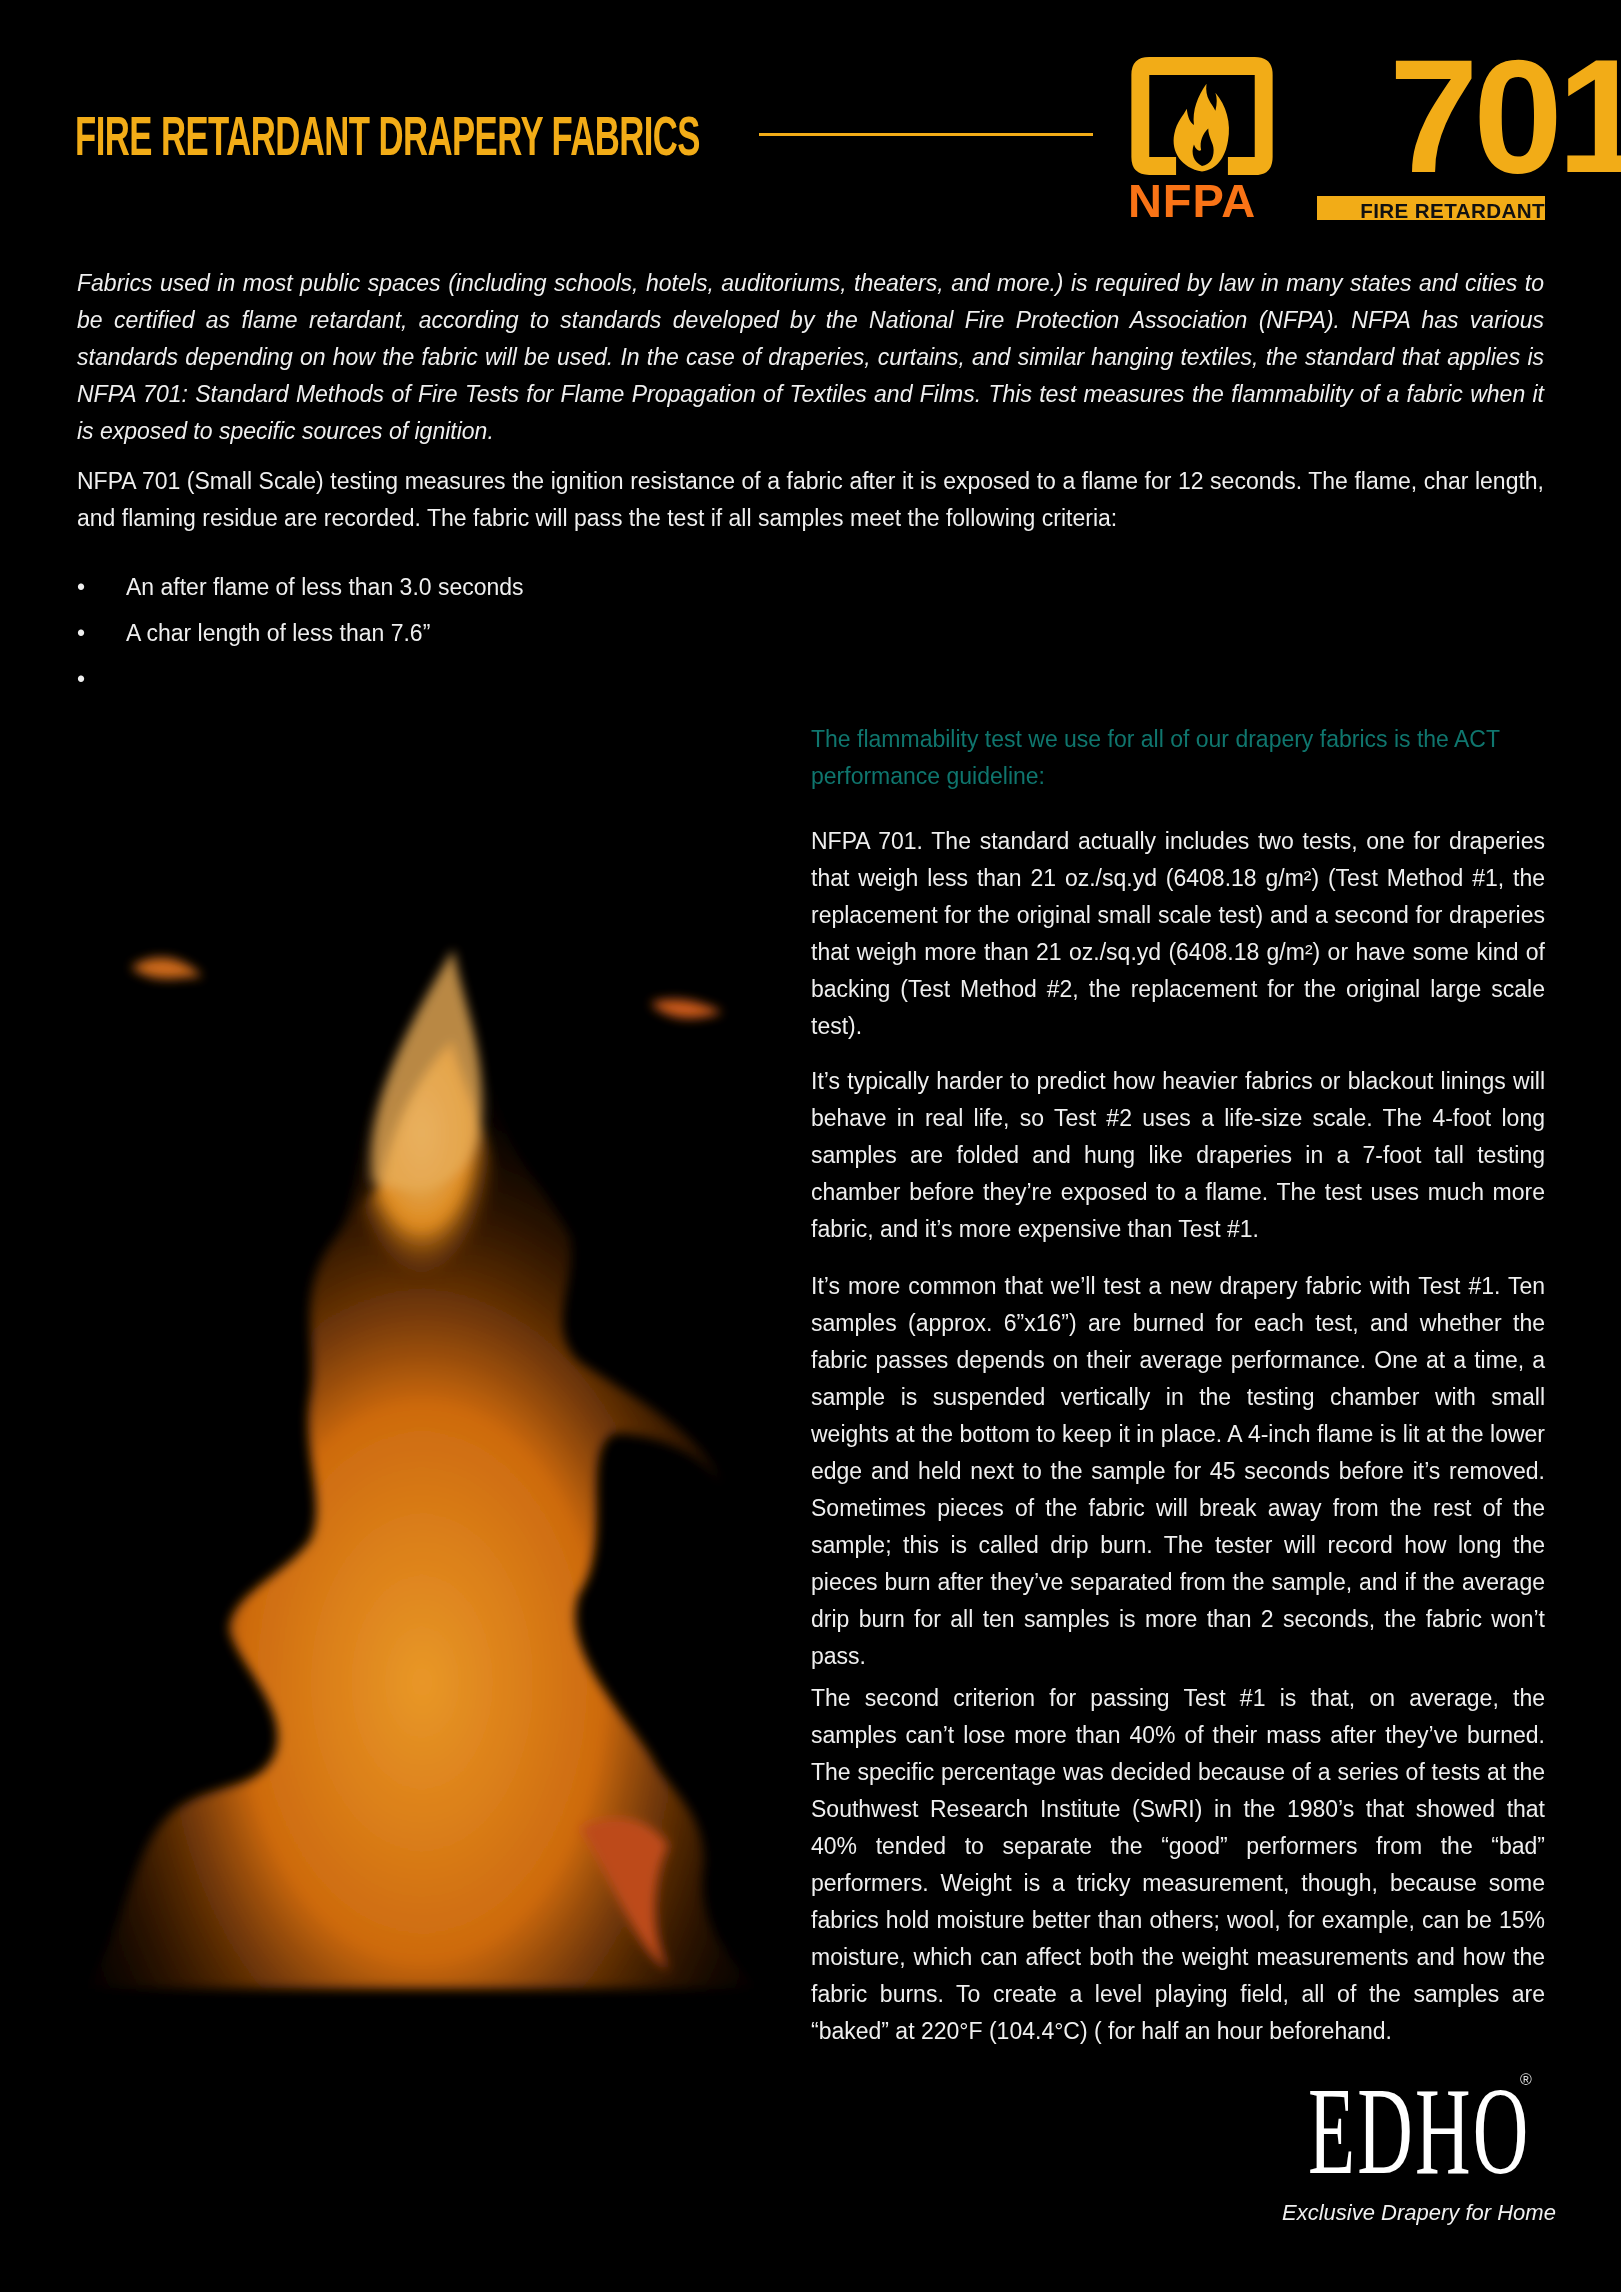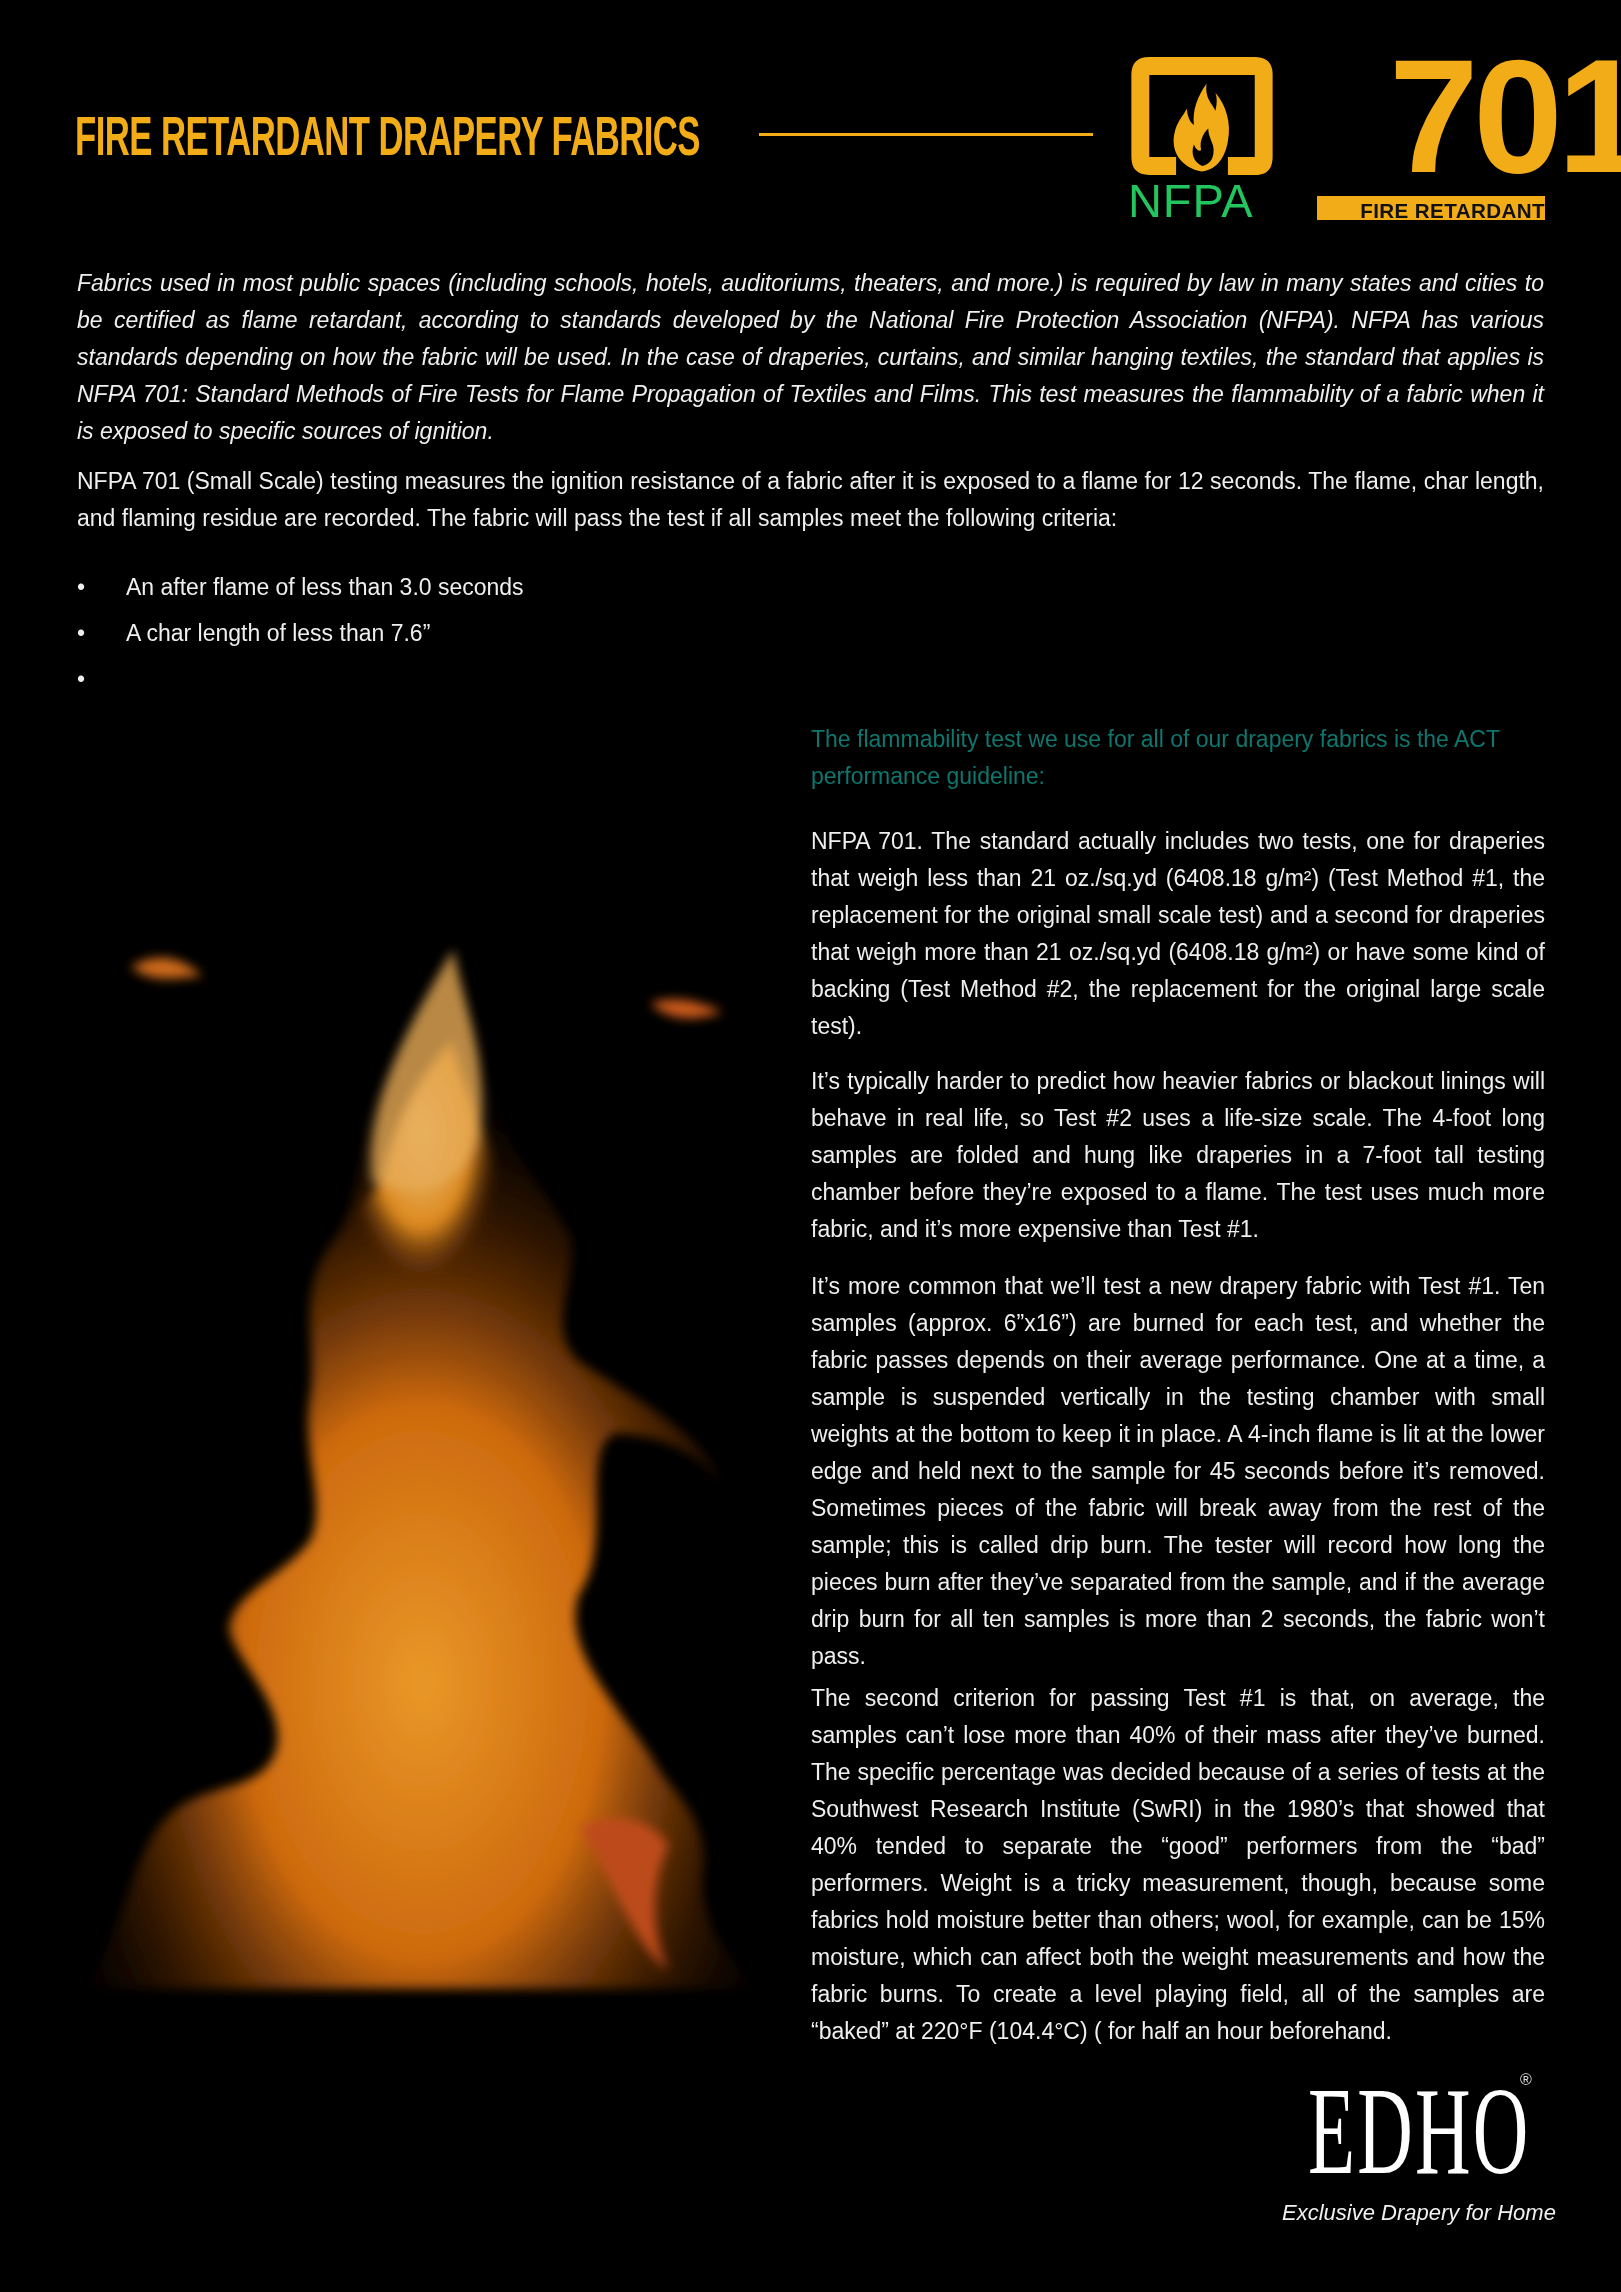--- a/index.html
+++ b/index.html
@@ -7,21 +7,21 @@
          font-family: "Liberation Sans", "DejaVu Sans", sans-serif; color: #f2f2f2; }
   .abs { position: absolute; }
 
   
   .title { left: 75px; top: 100px; font-family: "Liberation Sans Narrow", "Liberation Sans", sans-serif;
            font-weight: bold; font-size: 56px; color: #f2ac17; letter-spacing: -0.9px;
            transform: scaleX(0.62); transform-origin: left center; white-space: nowrap; line-height: 72px; }
   .rule { left: 759px; top: 133px; width: 334px; height: 2.7px; background: #f2ac17; }
 
   .nfpa-box { left: 1131px; top: 57px; width: 142px; height: 118px; }
-  .nfpa-text { left: 1128px; top: 177px; font-weight: normal; font-size: 47px; color: #22c55e;
+  .nfpa-text { left: 1128px; top: 177px; font-weight: bold; font-size: 47px; color: #f97316;
                letter-spacing: 0.9px; line-height: 47px; }
   .num701 { left: 1389px; top: 36px; font-weight: bold; font-size: 161px; color: #f2ac17;
             line-height: 161px; letter-spacing: -5.4px; }
   .fr-badge { left: 1317px; top: 184px; width: 228px; height: 24px; background: #f2ac17;
               color: #111; font-weight: bold; font-size: 20.6px; text-align: right; line-height: 30px;
               letter-spacing: 0.4px; margin-top: 12px; }
 
   
   .p { font-size: 23px; line-height: 37px; text-align: justify; text-align-last: left; color: #efefef; }
   .intro { left: 77px; top: 265px; width: 1467px; font-style: italic; }

